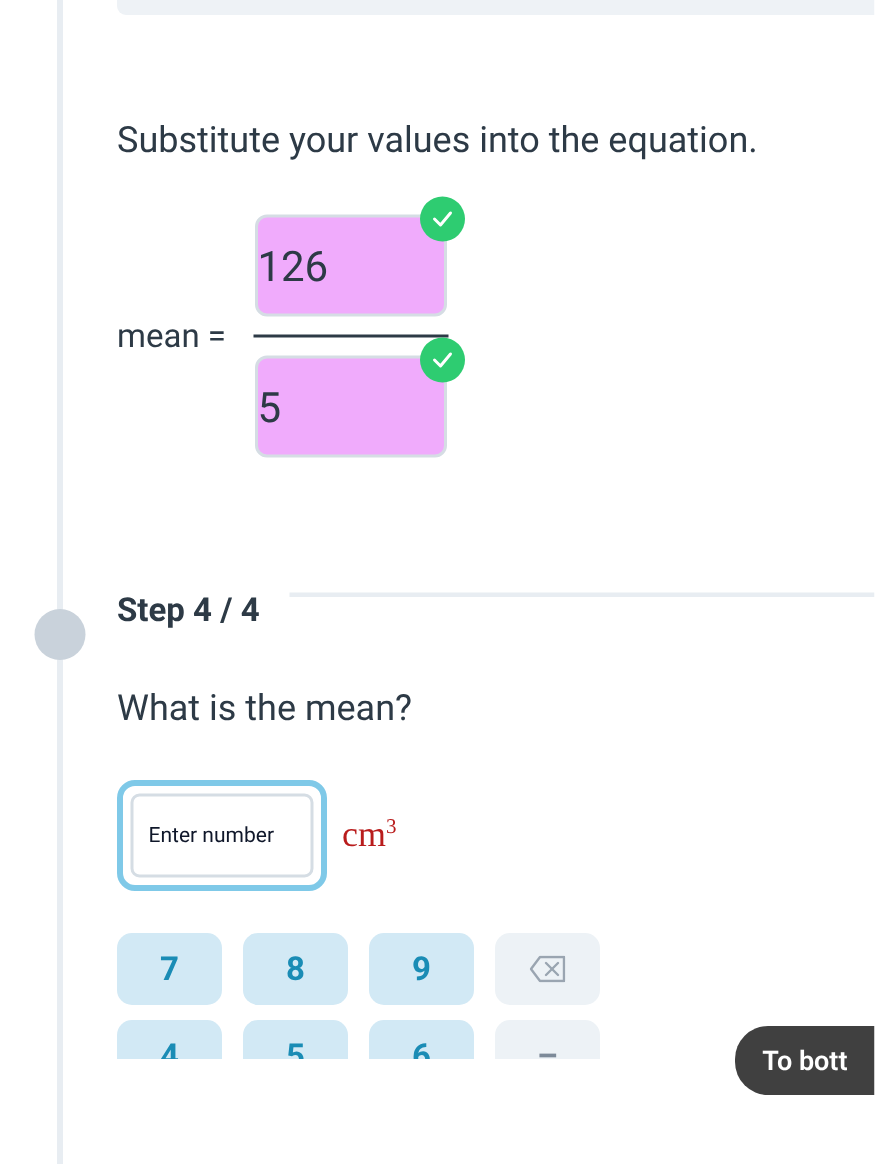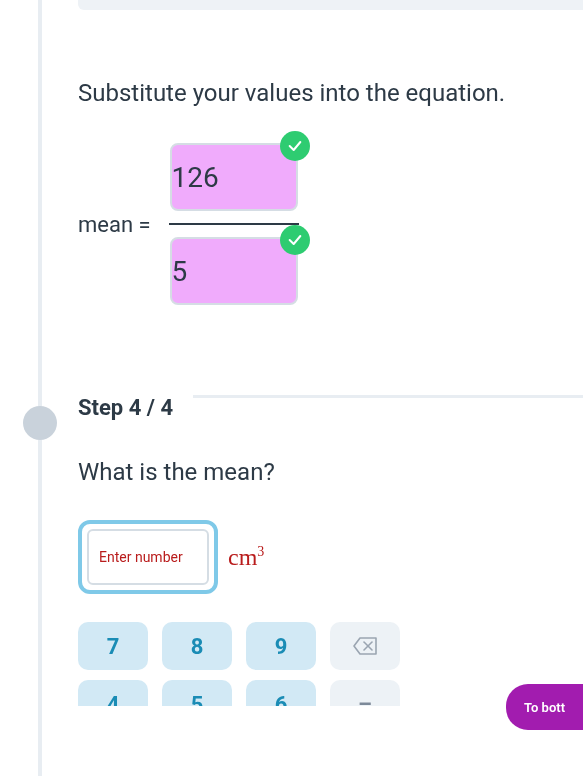--- a/index.html
+++ b/index.html
@@ -128,21 +128,21 @@
   .answer-input-inner {
     width: 122px;
     height: 56px;
     border: 2px solid #d5dde4;
     border-radius: 6px;
     background: #ffffff;
     display: flex;
     align-items: center;
     padding: 0 10px;
     font-size: 14px;
-    color: #b91c1c;
+    color: #0f172a;
   }
   .unit {
     font-size: 24px;
     font-family: "Times New Roman", serif;
     color: #b91c1c;
   }
   .unit sup { font-size: 14px; vertical-align: super; }
   .keypad {
     display: flex;
     gap: 14px;
@@ -174,23 +174,23 @@
   }
   .keypad-row2 .key { height: 48px; }
   .to-bottom {
     position: absolute;
     right: 0;
     top: 684px;
     height: 46px;
     padding: 0 18px;
     border-top-left-radius: 22px;
     border-bottom-left-radius: 22px;
-    background: #a21caf;
+    background: #404040;
     color: #ffffff;
-    font-size: 13px;
+    font-size: 18px;
     font-weight: 600;
     display: flex;
     align-items: center;
   }
   .graybar {
     position: absolute;
     top: 0; left: 78px; right: 0;
     height: 10px;
     background: #eef2f6;
     border-bottom-left-radius: 6px;

